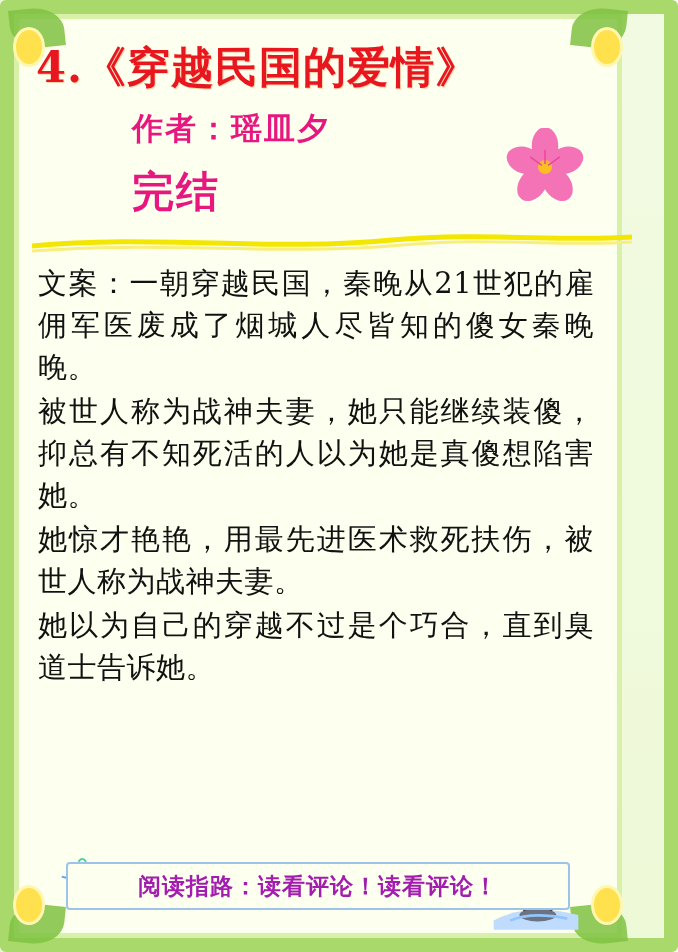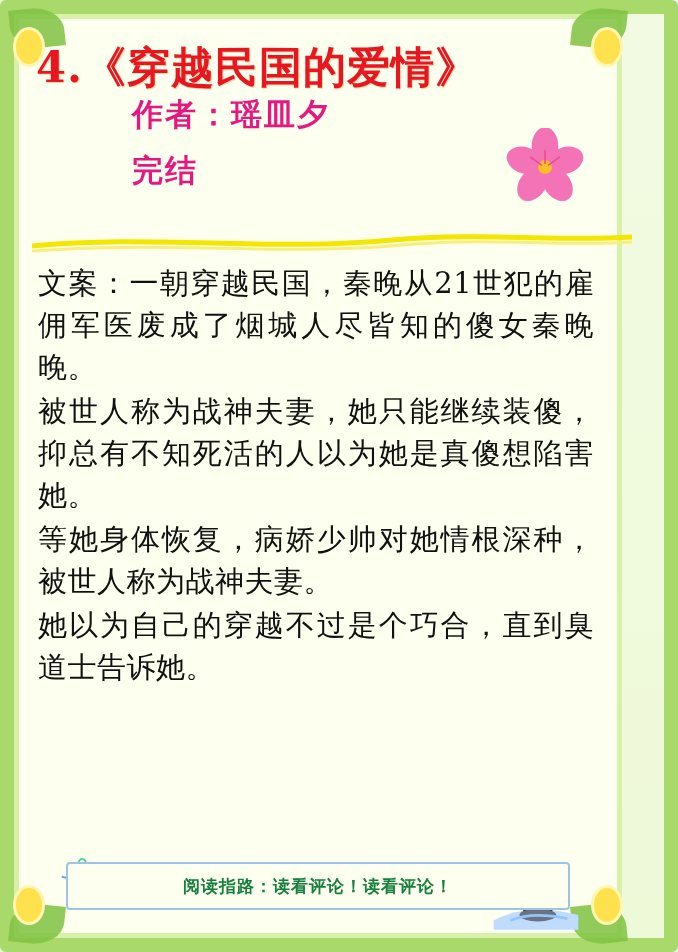--- a/index.html
+++ b/index.html
@@ -90,27 +90,28 @@
     letter-spacing: 1px;
     line-height: 1.2;
     white-space: nowrap;
     text-shadow: 1px 1px 0 #ffd6b0;
   }
   .author-line {
     color: #e8177f;
     font-family: "DejaVu Serif", serif;
     font-size: 31px;
     font-weight: bold;
+    margin-top: 14px;
     margin-left: 96px;
     letter-spacing: 2px;
   }
   .status-line {
     color: #e8177f;
     font-family: "DejaVu Serif", serif;
-    font-size: 31px;
+    font-size: 42px;
     font-weight: bold;
     margin-top: 14px;
     margin-left: 96px;
     letter-spacing: 2px;
   }
 
   
   .flower {
     position: absolute;
     right: 52px;
@@ -153,23 +154,23 @@
     bottom: 42px;
     height: 44px;
     border: 2px solid #9fc3e8;
     border-radius: 4px;
     background: #fdffef;
     display: flex;
     align-items: center;
     justify-content: center;
   }
   .footer-text {
-    color: #15803d;
+    color: #a21caf;
     font-family: Liberation Sans, sans-serif;
-    font-size: 17px;
+    font-size: 23px;
     font-weight: bold;
     letter-spacing: 1px;
     white-space: nowrap;
   }
   .footer-deco-left {
     position: absolute;
     left: 58px;
     bottom: 66px;
     width: 56px;
     height: 30px;
@@ -221,21 +222,21 @@
   </svg>
 
   <svg class="divider" viewBox="0 0 600 22" preserveAspectRatio="none">
     <path d="M0,14 C120,2 240,20 360,8 C450,0 530,10 600,5" stroke="#f3e600" stroke-width="5" fill="none"></path>
     <path d="M0,19 C130,9 250,24 370,13 C460,5 535,15 600,10" stroke="#f7ef7a" stroke-width="3" fill="none"></path>
   </svg>
 
   <div class="body-text">
     <p>文案：一朝穿越民国，秦晚从21世犯的雇佣军医废成了烟城人尽皆知的傻女秦晚晚。</p>
     <p>被世人称为战神夫妻，她只能继续装傻，抑总有不知死活的人以为她是真傻想陷害她。</p>
-    <p>等她身体恢复，病娇少帅对她情根深种，被世人称为战神夫妻。</p>
+    <p>她惊才艳艳，用最先进医术救死扶伤，被世人称为战神夫妻。</p>
     <p>她以为自己的穿越不过是个巧合，直到臭道士告诉她。</p>
   </div>
 
   <svg class="footer-deco-left" viewBox="0 0 60 32">
     <ellipse cx="30" cy="12" rx="16" ry="6" fill="#f9a8d4"></ellipse>
     <path d="M12,13 Q30,34 48,13 Z" fill="#fca5a5" stroke="#e879a6" stroke-width="1.5"></path>
     <path d="M4,22 Q30,30 56,22" stroke="#60a5fa" stroke-width="2" fill="none"></path>
     <path d="M22,6 Q26,0 30,6" stroke="#34d399" stroke-width="2" fill="none"></path>
   </svg>
 

